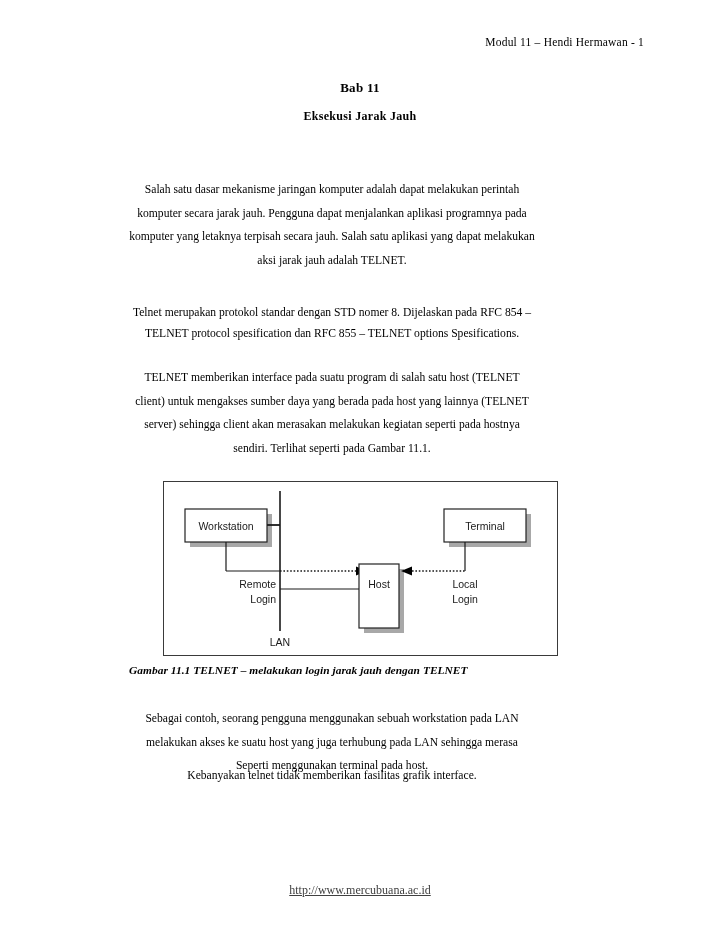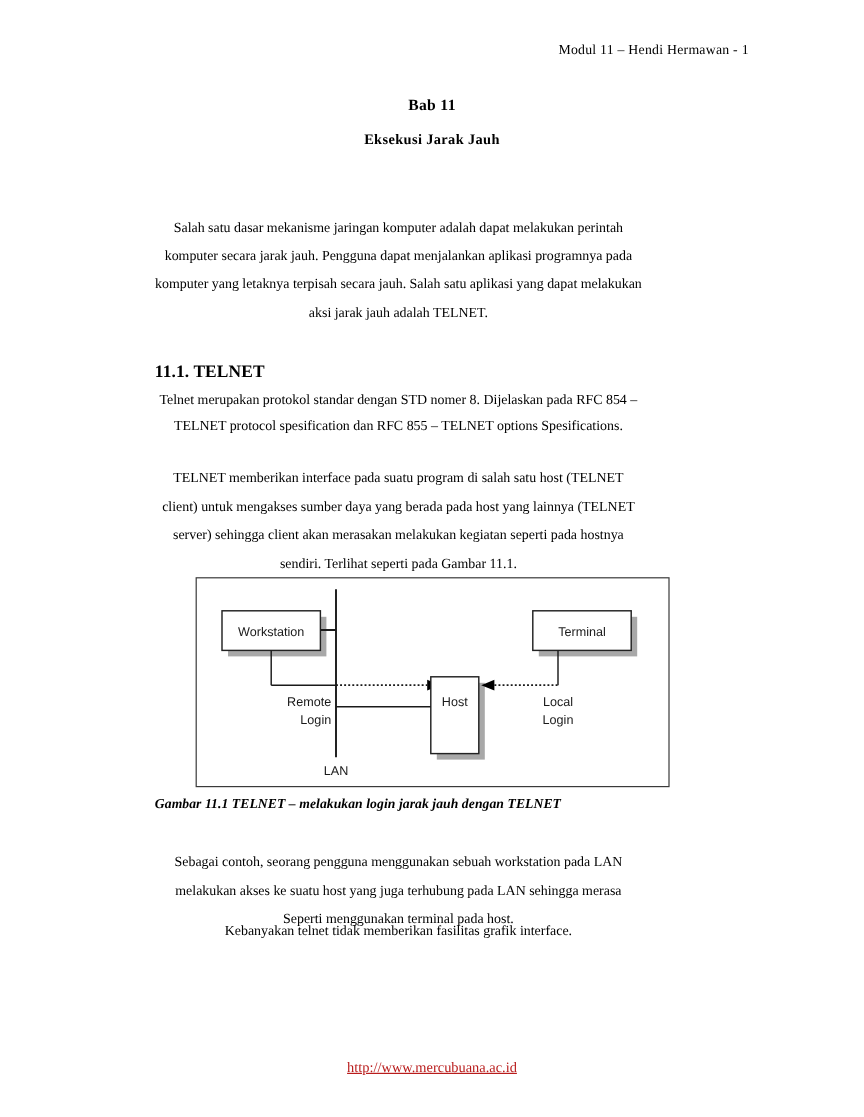--- a/index.html
+++ b/index.html
@@ -24,21 +24,21 @@
     background: #ffffff;
   }
 
   
   .doc-header {
     position: absolute;
     left: 0;
     top: 36px;
     width: 720px;
     text-align: right;
-    padding-right: 96px;
+    padding-right: 76px;
     box-sizing: border-box;
     font-size: 11.5px;
     letter-spacing: .2px;
   }
 
   
   .title-block {
     position: absolute;
     left: 0;
     top: 80px;
@@ -140,21 +140,21 @@
   
   .doc-footer {
     position: absolute;
     left: 0;
     top: 880px;
     width: 720px;
     text-align: center;
   }
   .footer-link {
     font-size: 12px;
-    color: #b91c1c;
+    color: #404040;
     text-decoration: underline;
     cursor: pointer;
   }
 </style>
 </head>
 <body>
 
 <div class="page">
 
   <div class="doc-header">Modul 11 – Hendi Hermawan - 1</div>
@@ -162,21 +162,20 @@
   <div class="title-block">
     <div class="title-line1">Bab 11</div>
     <div class="title-line2">Eksekusi Jarak Jauh</div>
   </div>
 
   <div class="content">
     <p class="para">Salah satu dasar mekanisme jaringan komputer adalah dapat melakukan perintah komputer secara jarak jauh. Pengguna dapat menjalankan aplikasi programnya pada komputer yang letaknya terpisah secara jauh. Salah satu aplikasi yang dapat melakukan aksi jarak jauh adalah TELNET.</p>
 
     <div class="spacer-lg"></div>
 
-    <h2 class="section-heading">11.1. TELNET</h2>
 
     <p class="para tight">Telnet merupakan protokol standar dengan STD nomer 8. Dijelaskan pada RFC 854 – TELNET protocol spesification dan RFC 855 – TELNET options Spesifications.</p>
 
     <div class="spacer-md"></div>
 
     <p class="para">TELNET memberikan interface pada suatu program di salah satu host (TELNET client) untuk mengakses sumber daya yang berada pada host yang lainnya (TELNET server) sehingga client akan merasakan melakukan kegiatan seperti pada hostnya sendiri. Terlihat seperti pada Gambar 11.1.</p>
   </div>
 
   <div class="figure-wrap">
     <div class="figure-frame"></div>

